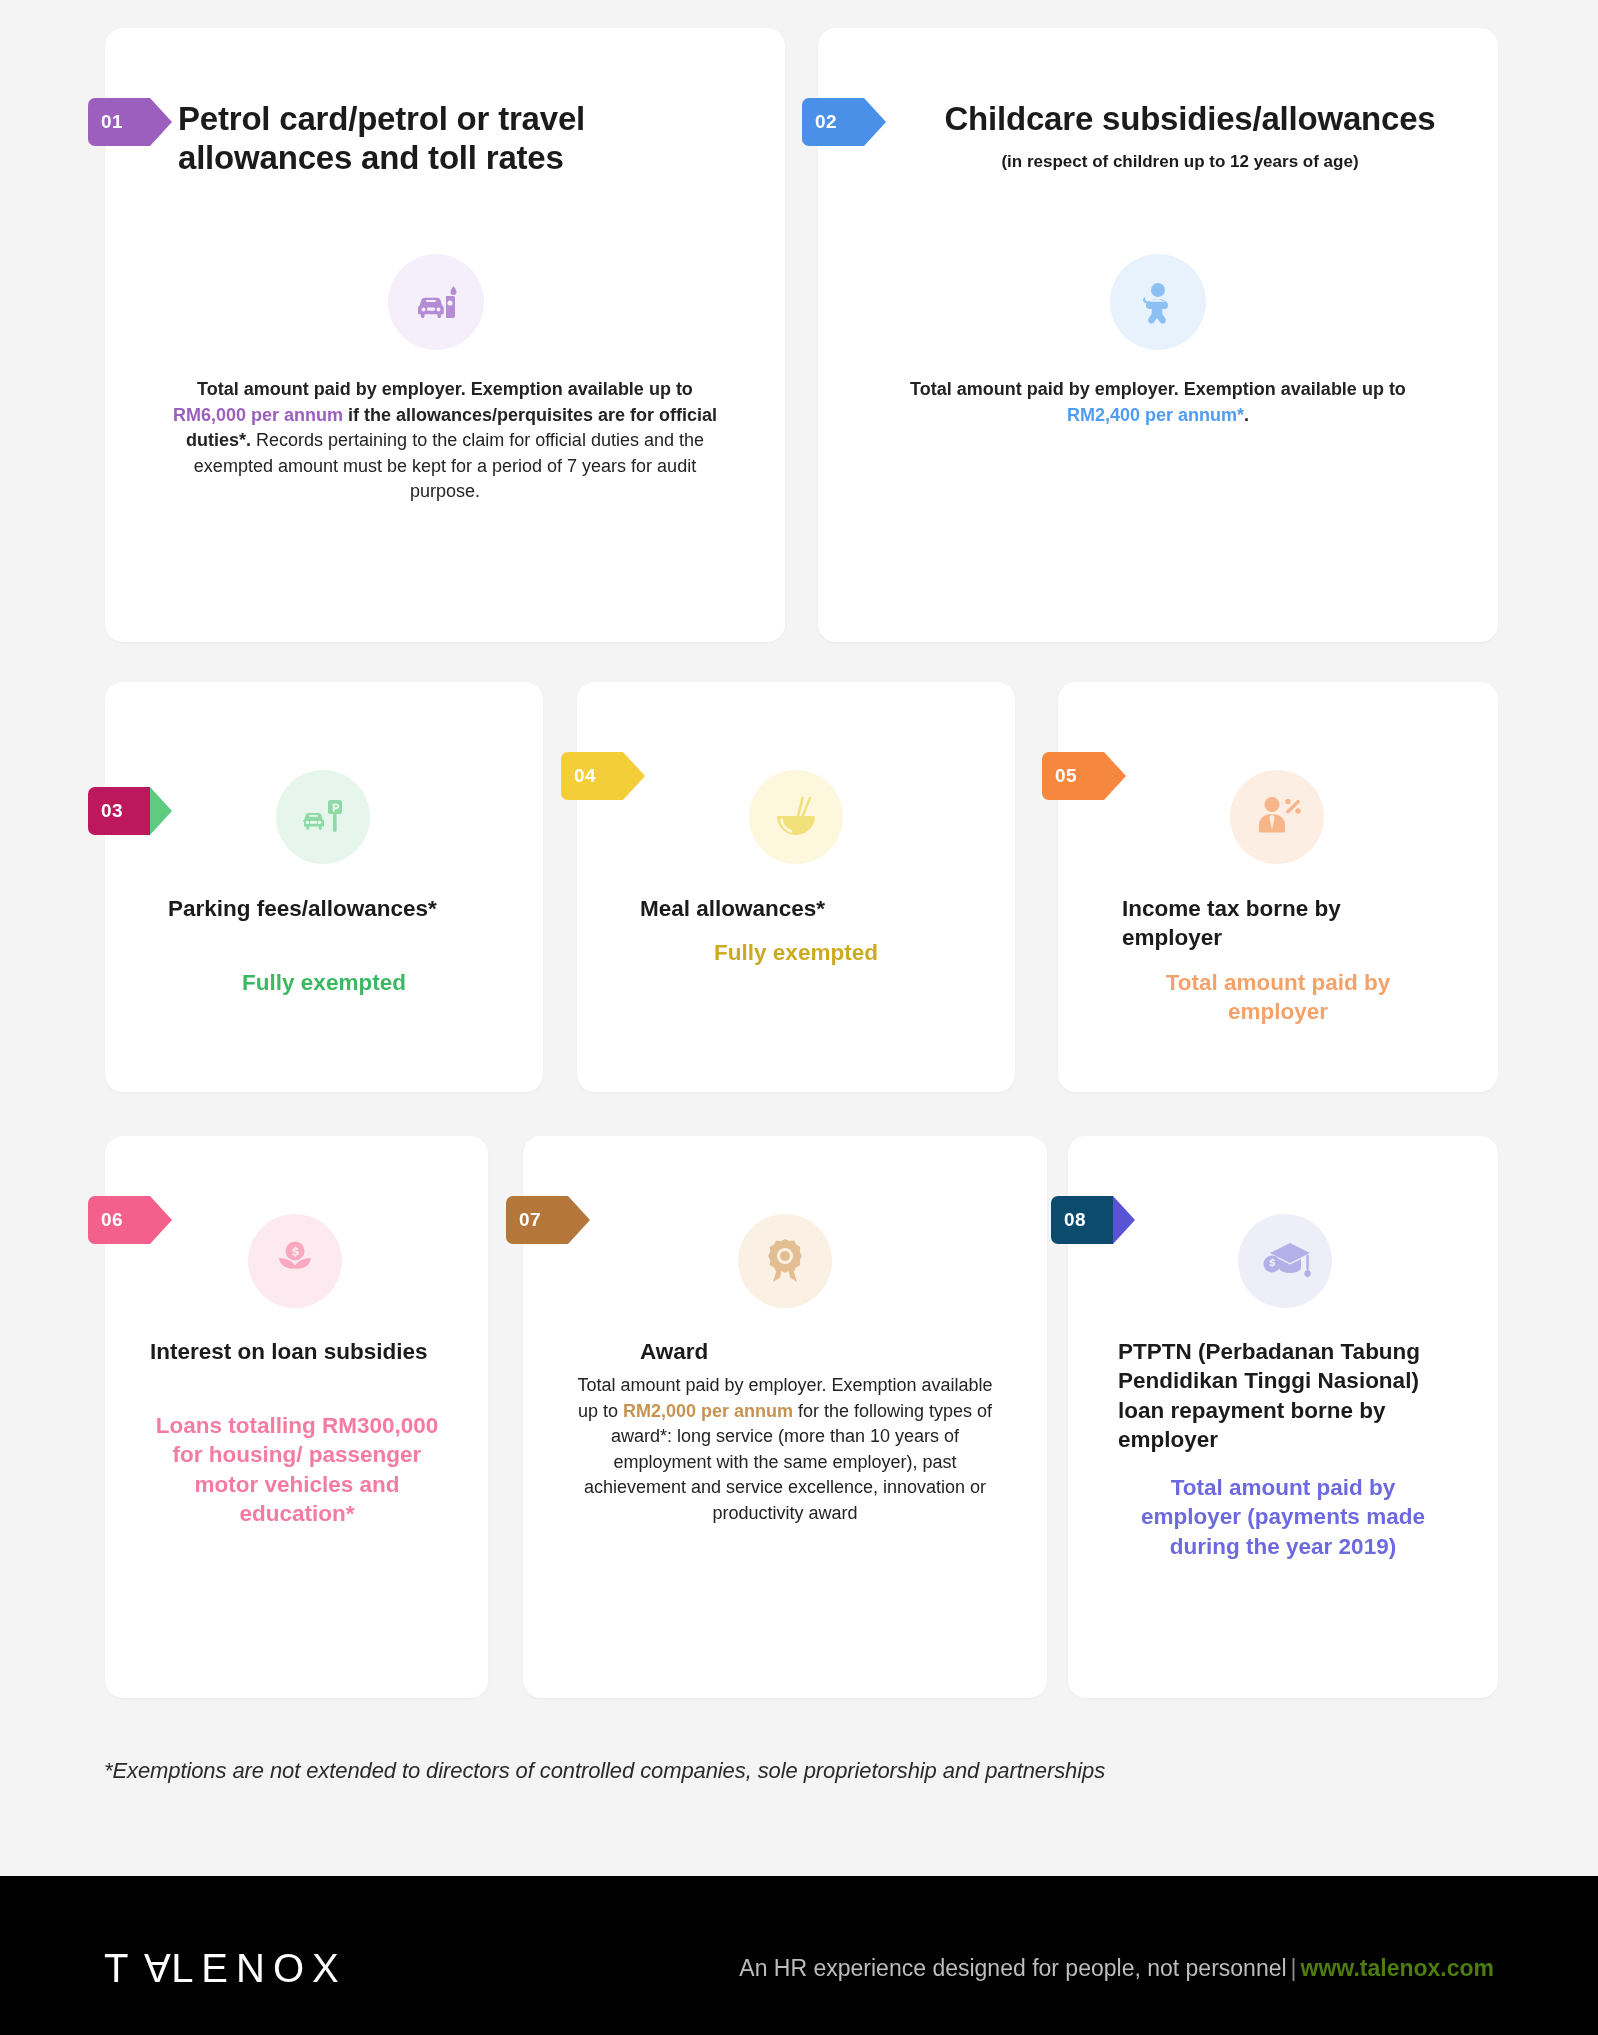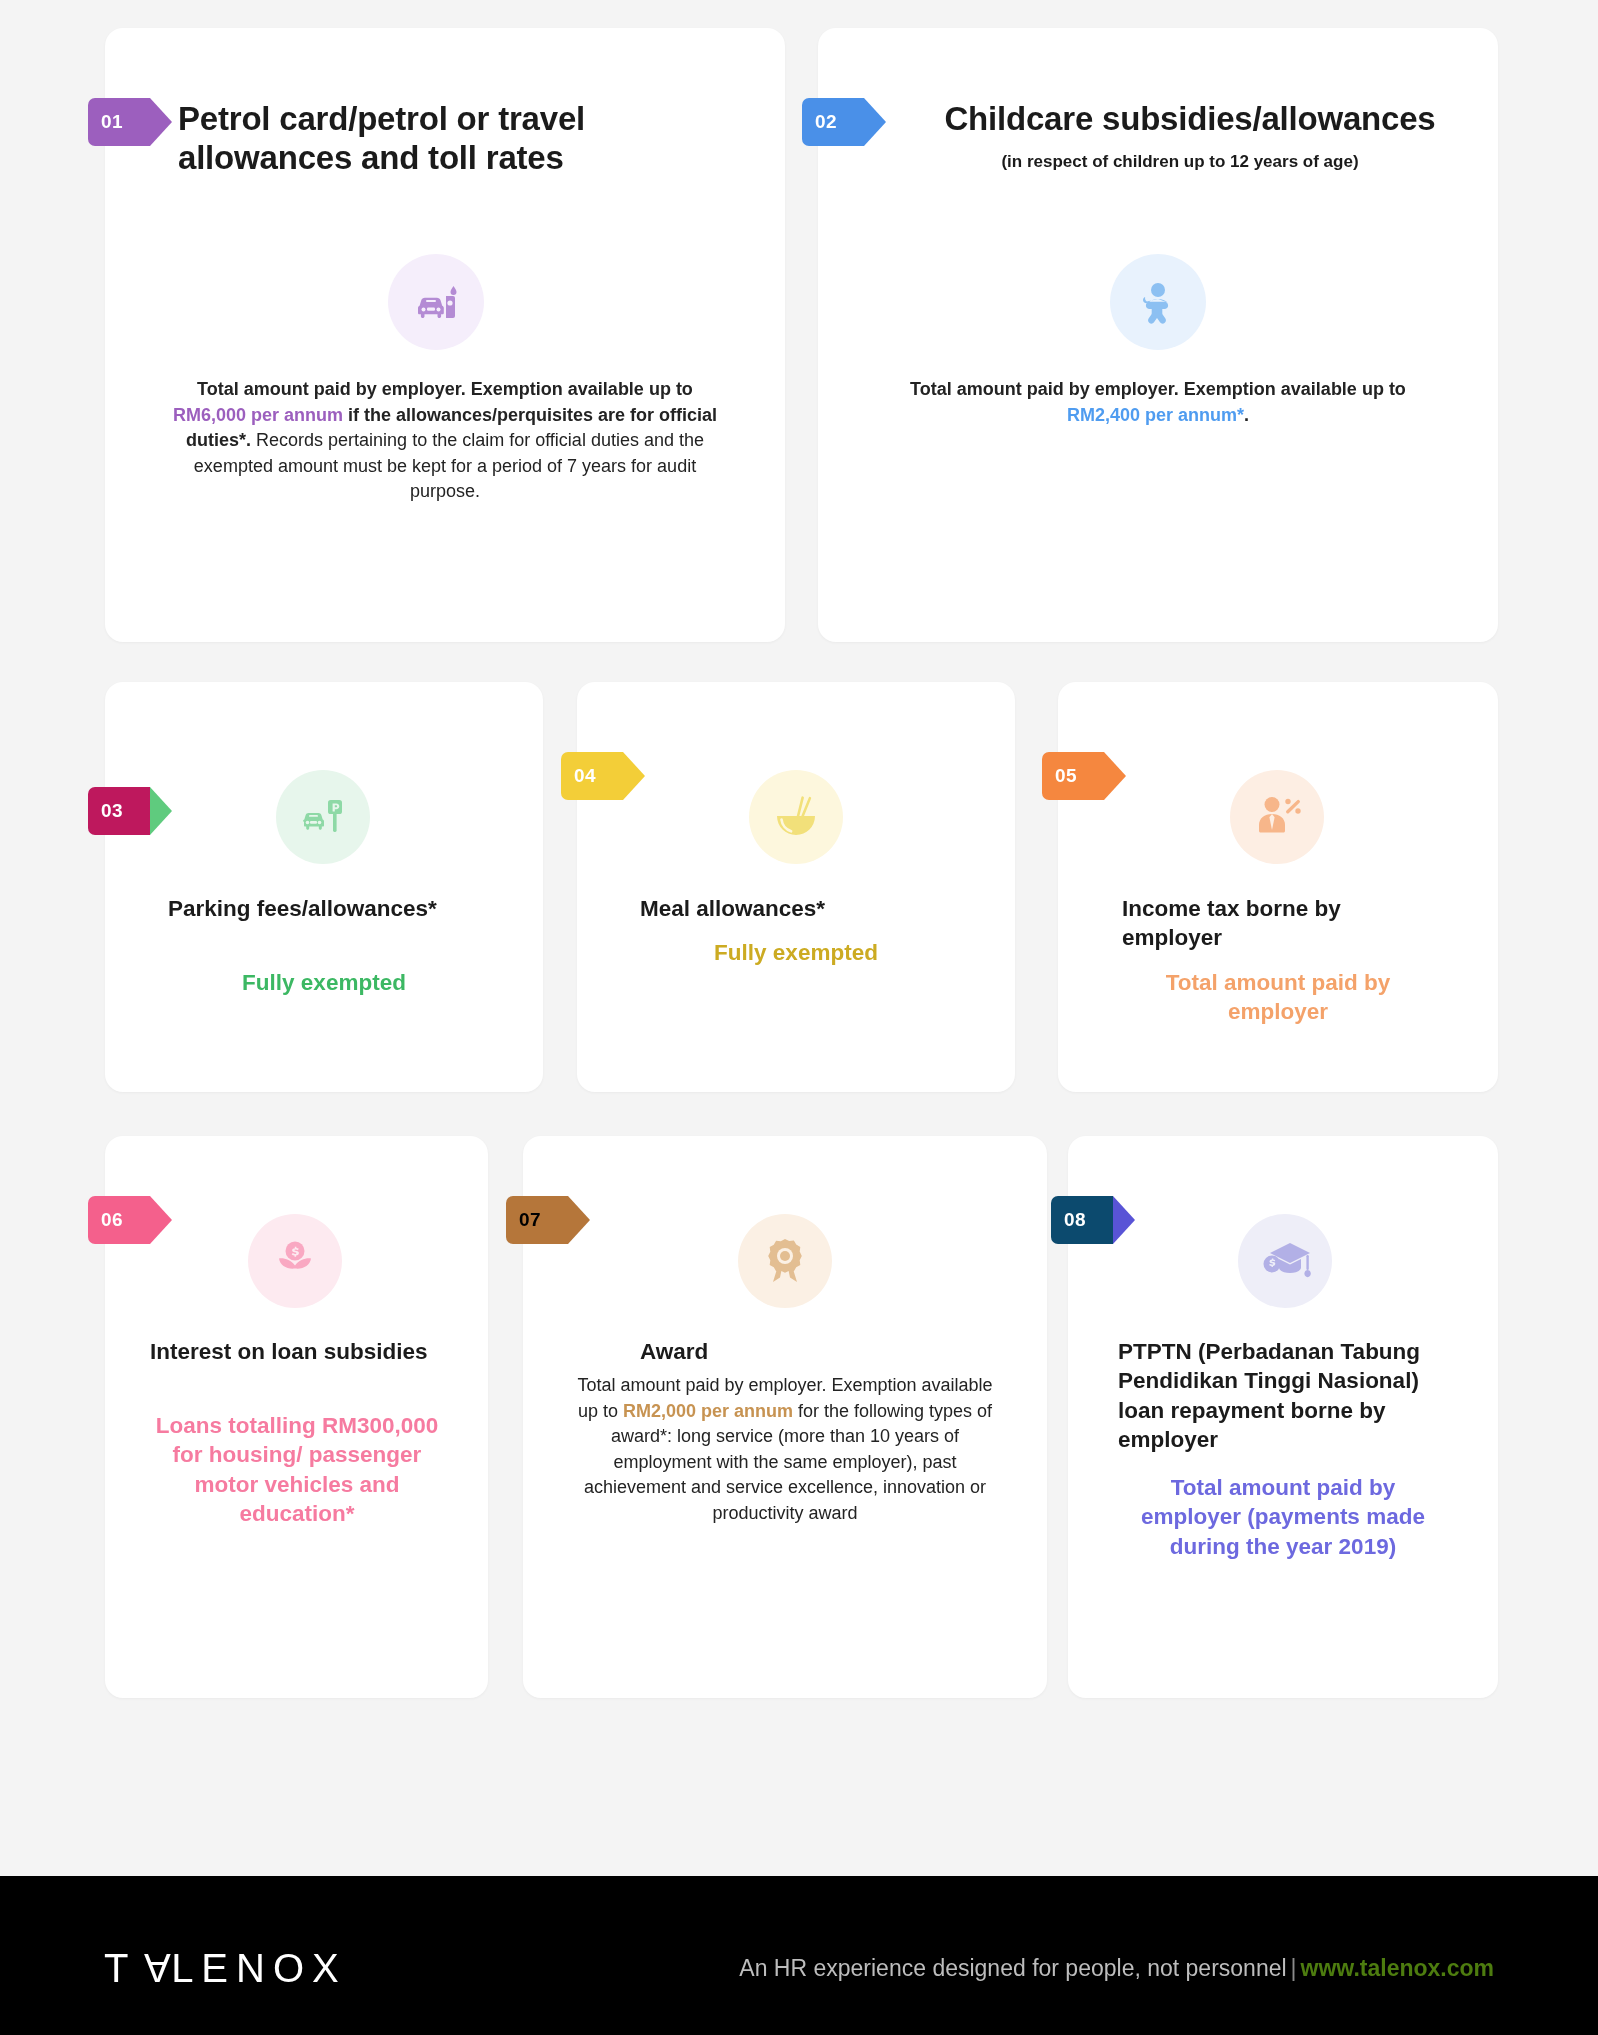--- a/index.html
+++ b/index.html
@@ -285,21 +285,21 @@
         <path d="M26 30.5C22 24.5 14 22.5 10 23.5c1 7 8 11 16 10v8.5h0V33.5c8 1 15-3 16-10-4-1-12 1-16 7z"></path>
       </g>
     </svg>
   </div>
   <div class="small-title" style="left:150px; top:1337px; width:294px;">Interest on loan subsidies</div>
   <div class="small-note" style="left:142px; top:1411px; width:310px; color:#f67ba0;">Loans totalling RM300,000 for housing/ passenger motor vehicles and education*</div>
 
   <div class="card" style="left:523px; top:1136px; width:524px; height:562px;">
   </div>
   <div class="badge" style="left:506px; top:1196px; background:#b5763a; color:#b5763a;">
-    <span style="color:#000000;">07</span>
+    <span style="color:#ffffff;">07</span>
   </div>
   <div class="icon-bubble" style="left:738px; top:1214px; width:94px; height:94px; background:#fbf0e4;">
     <svg width="50" height="50" viewBox="0 0 50 50">
       <g fill="#e3be92">
         <path d="M25 3l4.2 2.1 4.7-.6 2.3 4.1 4.1 2.3-.6 4.7L41.8 20l-2.1 4.2.6 4.7-4.1 2.3-2.3 4.1-4.7-.6L25 36.8l-4.2-2.1-4.7.6-2.3-4.1-4.1-2.3.6-4.7L8.2 20l2.1-4.2-.6-4.7 4.1-2.3 2.3-4.1 4.7.6L25 3z"></path>
         <circle cx="25" cy="20" r="8" fill="#fbf0e4"></circle>
         <circle cx="25" cy="20" r="5" fill="#e3be92"></circle>
         <path d="M17 33l-4 13 7-4.5 2-9.5h-5zM33 33l4 13-7-4.5-2-9.5h5z"></path>
       </g>
     </svg>
@@ -322,20 +322,21 @@
         <path d="M32 9L12 19l20 10 20-10L32 9z"></path>
         <path d="M21 25v8.5c0 3.2 4.9 5.5 11 5.5s11-2.3 11-5.5V25l-11 5.5L21 25z"></path>
         <rect x="48.4" y="21" width="2.4" height="15" rx="1.2"></rect>
         <path d="M49.6 36c1.8 0 3.2 1.6 3.2 3.6s-1.4 3.6-3.2 3.6-3.2-1.6-3.2-3.6 1.4-3.6 3.2-3.6z"></path>
       </g>
     </svg>
   </div>
   <div class="small-title" style="left:1118px; top:1337px; width:330px;">PTPTN (Perbadanan Tabung Pendidikan Tinggi Nasional) loan repayment borne by employer</div>
   <div class="small-note" style="left:1122px; top:1473px; width:322px; color:#6d69df;">Total amount paid by employer (payments made during the year 2019)</div>
 
+  <div class="footnote">*Exemptions are not extended to directors of controlled companies, sole proprietorship and partnerships</div>
 
   <div id="footer"></div>
   <div class="logo">
     <span class="logo-txt">T</span>
       <span class="logo-txt logo-a">A</span>
       <span class="logo-txt">LENOX</span>
   </div>
   <div class="tagline">
     <span>An HR experience designed for people, not personnel</span><span class="sep">|</span><span class="url">www.talenox.com</span>
   </div>

